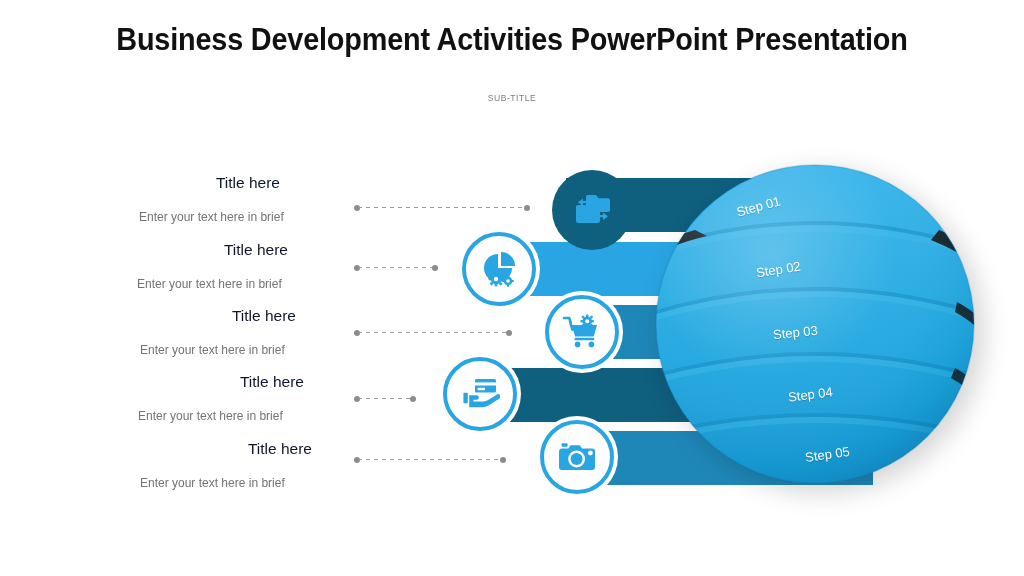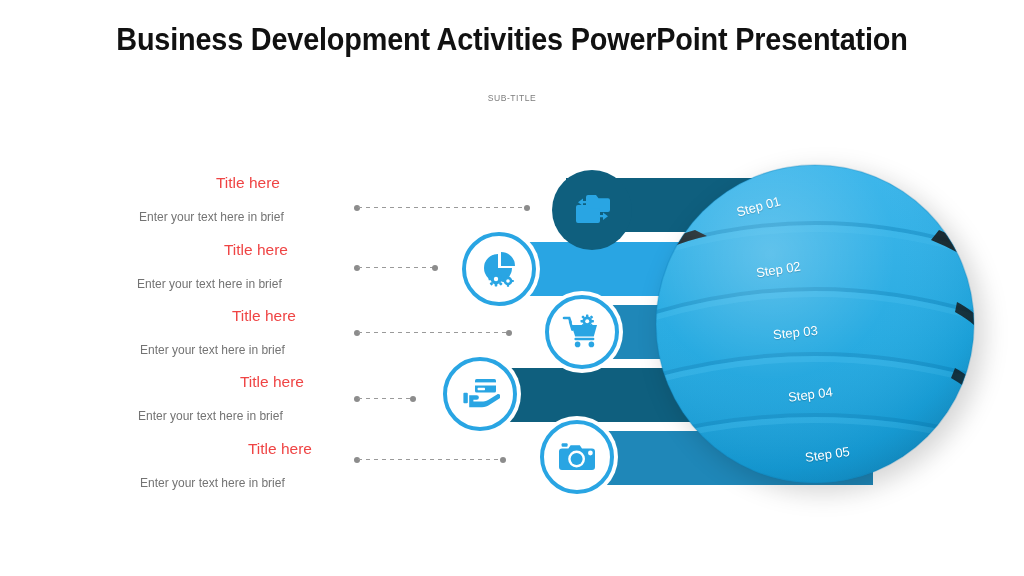--- a/index.html
+++ b/index.html
@@ -19,21 +19,21 @@
   }
   #subtitle {
     position:absolute; left:0; top:92px; width:1024px;
     text-align:center; color:#7d7d7d; font-size:9.5px;
     letter-spacing:0.6px; font-weight:normal;
     transform:scaleX(0.9); transform-origin:center top;
   }
 
   
   .row-title {
-    position:absolute; color:#ef4444; font-size:15.5px;
+    position:absolute; color:#0f172a; font-size:15.5px;
     text-align:right; white-space:nowrap; font-weight:normal;
   }
   .row-body {
     position:absolute; color:#737373; font-size:12px;
     text-align:left; white-space:nowrap; font-weight:normal;
   }
 
   
   .dashline { position:absolute; height:9px; }
   .dashline .seg {

